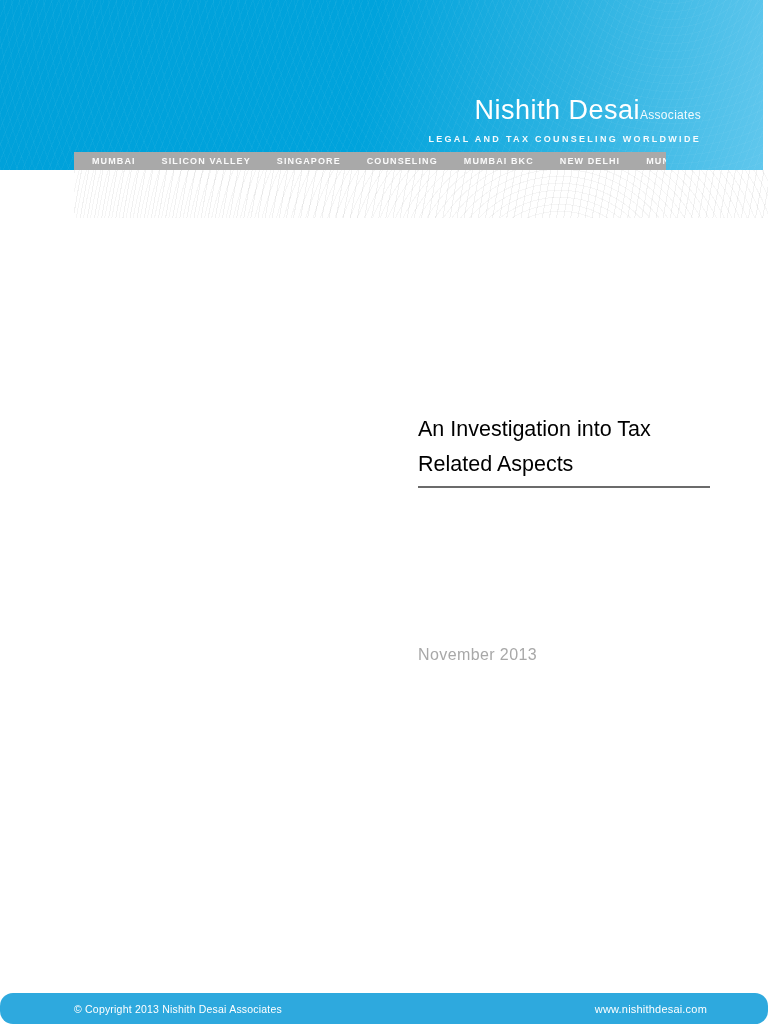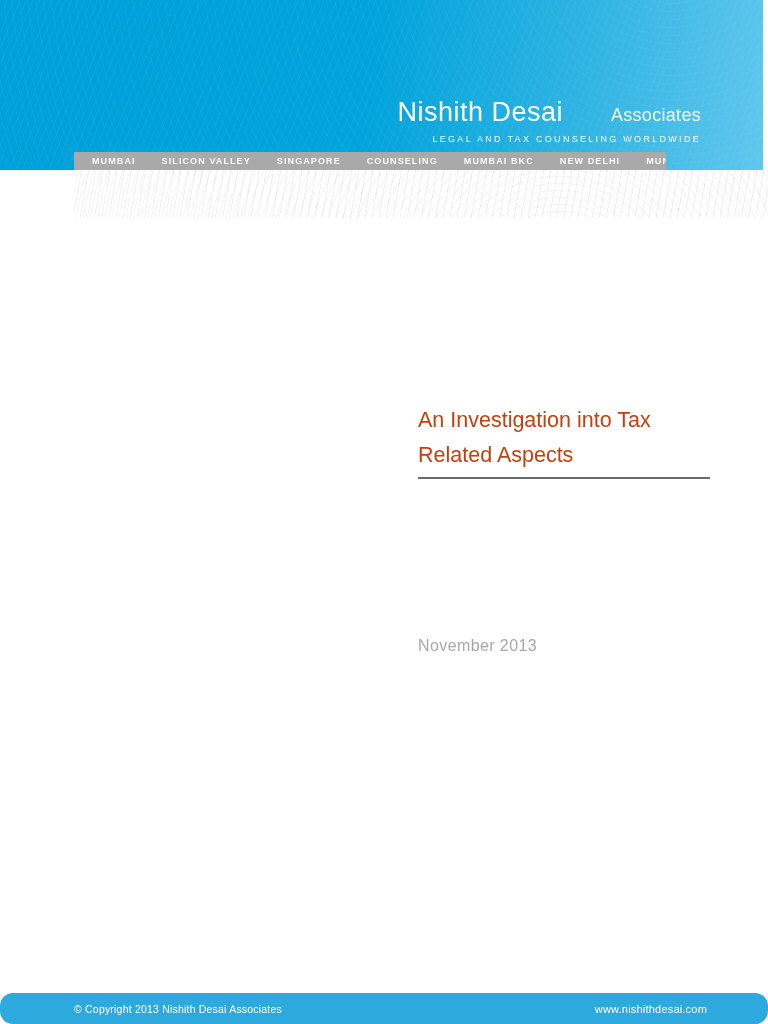--- a/index.html
+++ b/index.html
@@ -27,25 +27,25 @@
       repeating-radial-gradient(circle at 88% -40%, transparent 0 7px, rgba(255,255,255,0.05) 7px 8px);
     opacity:.6;
   }
 
   
   .logo {
     position:absolute; top:64px; right:62px; z-index:3;
     display:flex; flex-direction:column; align-items:flex-end;
     color:#ffffff;
   }
-  .logo-row { display:flex; align-items:baseline; line-height:30px;gap:48px; }
+  .logo-row { display:flex; align-items:baseline; line-height:30px; }
   .logo-main { font-size:27px; font-weight:normal; letter-spacing:.5px; }
-  .logo-sub  { font-size:18px; font-weight:normal; color:rgba(255,255,255,0.93); letter-spacing:.3px;margin-top:36px; }
+  .logo-sub  { font-size:12px; font-weight:normal; color:rgba(255,255,255,0.93); letter-spacing:.3px;margin-top:36px; }
   .logo-tagline {
-    margin-top:4px; font-size:9px; font-weight:normal;
+    margin-top:4px; font-size:9px; font-weight:bold;
     letter-spacing:2.3px; color:rgba(255,255,255,0.95);
     white-space:nowrap;
   }
 
   
   .office-bar {
     position:absolute; left:74px; top:152px; width:592px; height:18px; z-index:4;
     background:#a9a9a9;
     display:flex; align-items:center; gap:26px; padding-left:18px;
     overflow:hidden;
@@ -63,21 +63,21 @@
       repeating-radial-gradient(circle at 70% 260%, transparent 0 6px, rgba(120,120,120,0.07) 6px 7px);
   }
 
   
   .cover-block { position:absolute; left:418px; top:392px; width:292px; }
   .cover-title {
     font-size:30px; font-weight:bold; color:#259bd6;
     line-height:44px; white-space:pre-line; letter-spacing:-0.2px;
   }
   .cover-subtitle {
-    margin-top:11px; font-size:21.5px; font-weight:normal; color:#c2410c;
+    margin-top:20px; font-size:21.5px; font-weight:normal; color:#000000;
     line-height:35px; white-space:pre-line; letter-spacing:0;
   }
   .cover-rule {
     margin-top:4px; border:0; border-top:2px solid #6b6b6b; width:100%;
   }
   .cover-date {
     margin-top:158px; font-size:16px; color:#a8a8a8; letter-spacing:.4px;
   }
 
   

